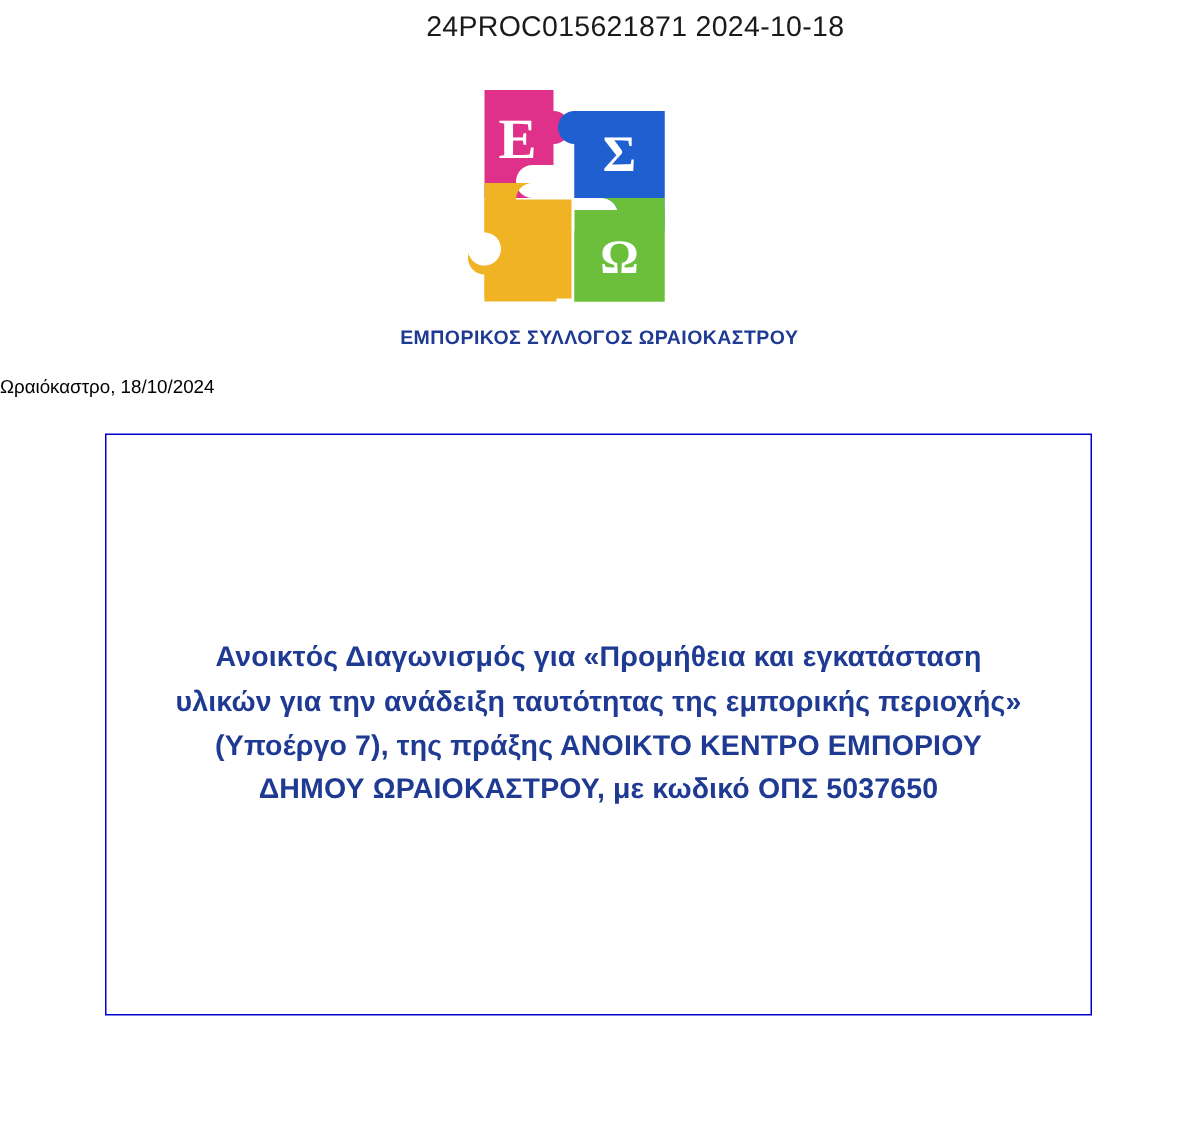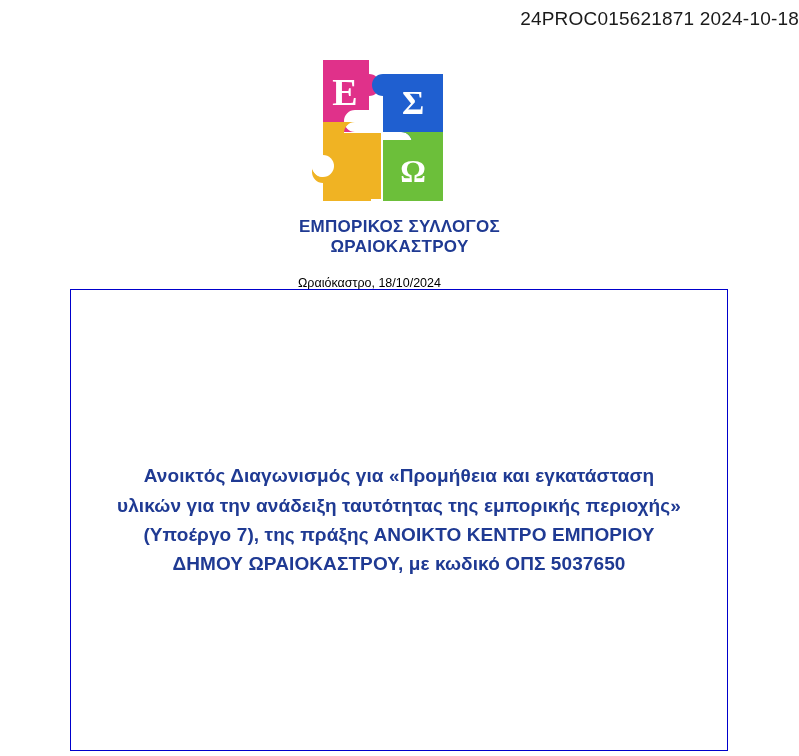--- a/index.html
+++ b/index.html
@@ -15,21 +15,21 @@
     position: relative;
     overflow: hidden;
   }
   .page {
     width: 799px;
     height: 756px;
     position: relative;
     box-sizing: border-box;
   }
   .doc-stamp {
-    text-align: right;
+    text-align: center;
     font-size: 19px;
     color: #1a1a1a;
     padding-top: 8px;
     letter-spacing: 0.2px;
     font-family: "Liberation Sans", sans-serif;
     padding-left: 48px;
   }
   .logo-wrap {
     margin-top: 22px;
     display: flex;
@@ -38,39 +38,39 @@
   .logo-block {
     width: 270px;
     text-align: center;
   }
   .puzzle {
     margin: 0 auto;
     display: block;
   }
   .org-name {
     margin-top: 10px;
-    font-size: 17px;
+    font-size: 13px;
     font-weight: bold;
     color: #1f3a93;
     letter-spacing: 0.3px;
   }
   .meta {
     margin-top: 18px;
-    text-align: center;
+    text-align: left;
     padding-right: 60px;
     font-size: 12.5px;
     line-height: 1.35;
     color: #000;
   }
   .title-box {
     position: absolute;
     left: 70px;
     top: 289px;
     width: 658px;
-    height: 462px;
+    height: 388px;
     border: 1.5px solid #0000cc;
     box-sizing: border-box;
     display: flex;
     align-items: center;
     justify-content: center;
     padding: 0 40px;
   }
   .title-text {
     font-size: 19px;
     font-weight: bold;

